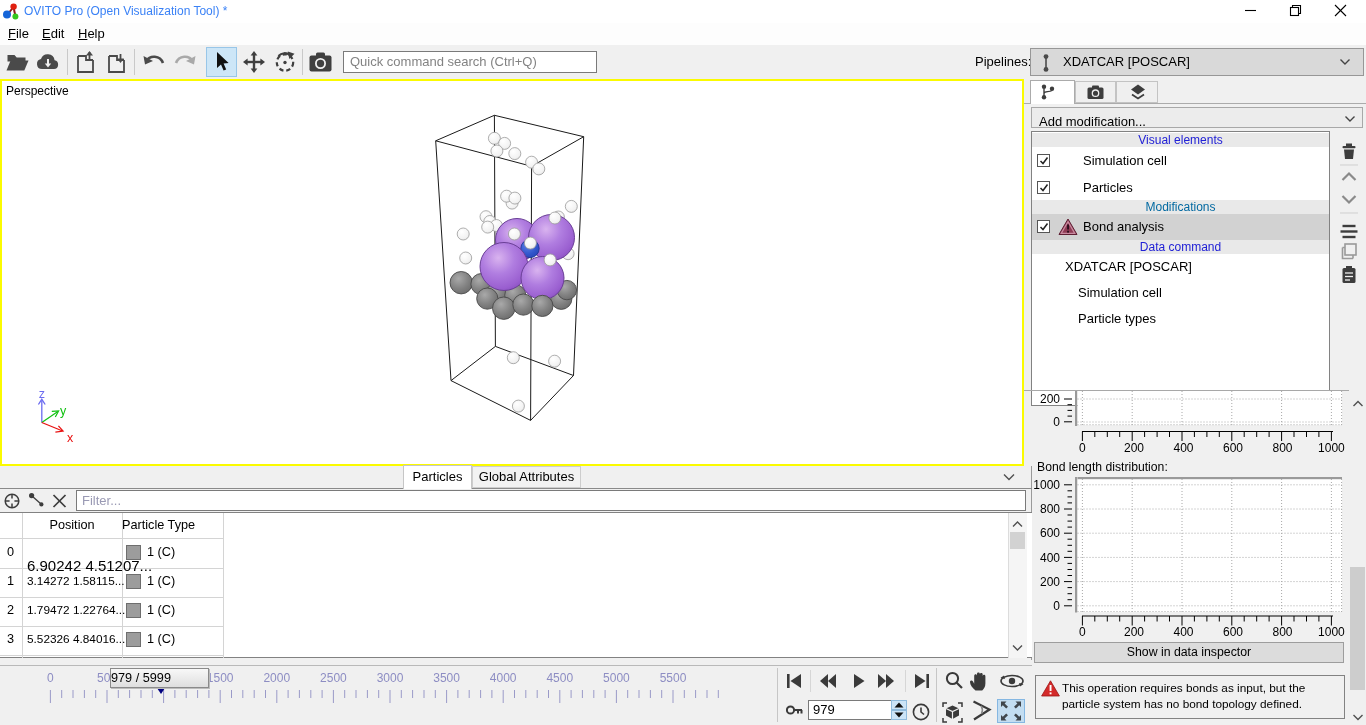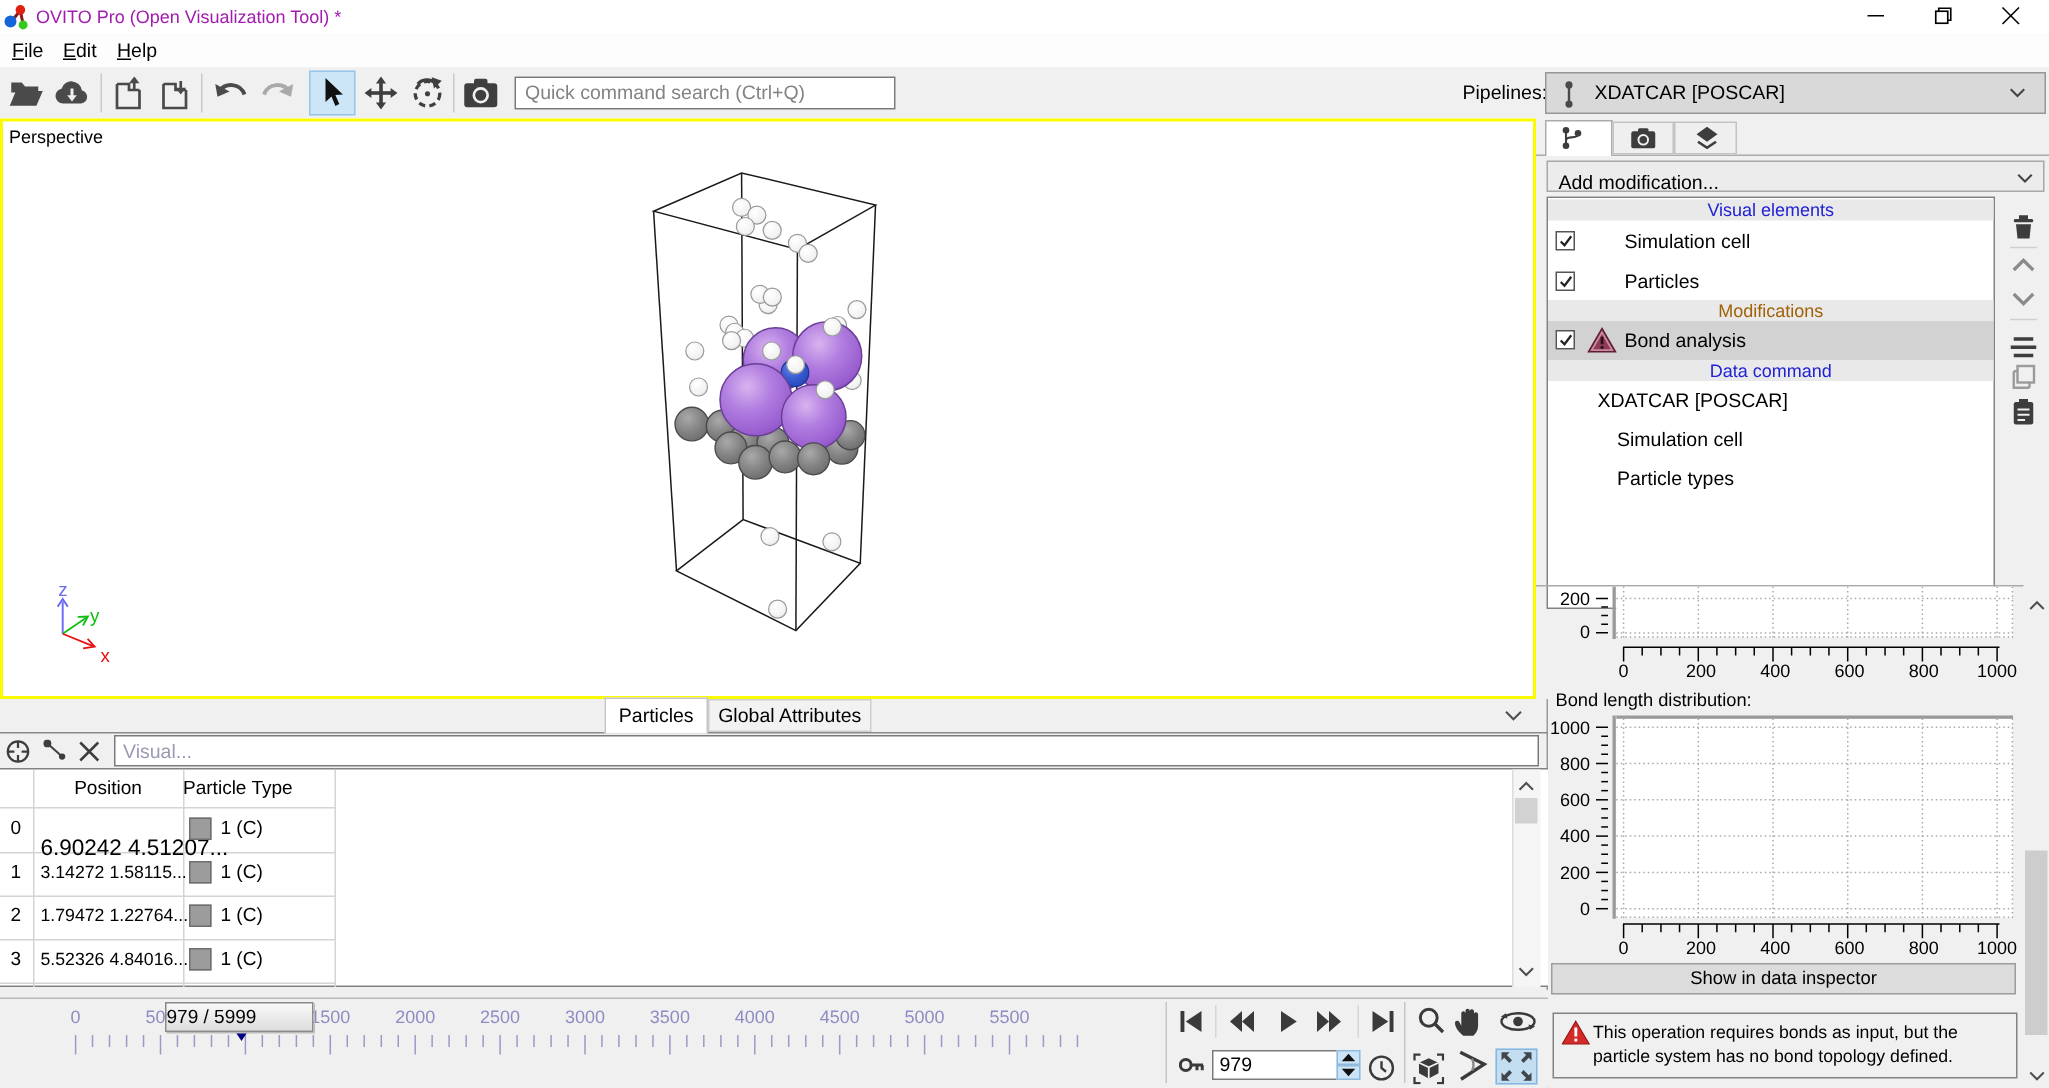--- a/index.html
+++ b/index.html
@@ -12,21 +12,21 @@
 <body>
 
 <div class="abs" style="left:0;top:0;width:1366px;height:23px;background:#ffffff">
   <svg class="abs" style="left:2px;top:2px" width="18" height="18" viewBox="0 0 18 18">
     <line x1="11.5" y1="5" x2="5.5" y2="12.5" stroke="#8b1a1a" stroke-width="2"></line>
     <line x1="11.5" y1="5" x2="13.5" y2="14.5" stroke="#8b1a1a" stroke-width="2"></line>
     <circle cx="11.6" cy="4.6" r="3.2" fill="#e02010"></circle>
     <circle cx="5" cy="12.4" r="4" fill="#1565d8"></circle>
     <circle cx="13.4" cy="14.6" r="3" fill="#35c81e"></circle>
   </svg>
-  <div class="abs txt" style="left:24px;top:0;height:23px;line-height:23px;font-size:12px;color:#a21caf">OVITO Pro (Open Visualization Tool) *</div>
+  <div class="abs txt" style="left:24px;top:0;height:23px;line-height:23px;font-size:12px;color:#3b82f6">OVITO Pro (Open Visualization Tool) *</div>
   <svg class="abs" style="left:1238px;top:0" width="120" height="23" viewBox="0 0 120 23">
     <line x1="7" y1="10.5" x2="18" y2="10.5" stroke="#000" stroke-width="1.1"></line>
     <rect x="52.5" y="7.5" width="8" height="8" fill="none" stroke="#000" stroke-width="1.1"></rect>
     <path d="M54.5 7.5 V5.5 H62.5 V13.5 H60.5" fill="none" stroke="#000" stroke-width="1.1"></path>
     <line x1="97" y1="5" x2="108" y2="16" stroke="#000" stroke-width="1.1"></line>
     <line x1="108" y1="5" x2="97" y2="16" stroke="#000" stroke-width="1.1"></line>
   </svg>
 </div>
 
 <div class="abs" style="left:0;top:23px;width:1366px;height:22px;background:#fdfdfd;font-size:13px">
@@ -269,21 +269,21 @@
   <div class="abs" style="left:5px;top:22px;width:13px;height:13px;background:#fff;border:1px solid #555"></div>
   <svg class="abs" style="left:7px;top:24px" width="10" height="10" viewBox="0 0 10 10">
       <path d="M1.5 5 L4 7.5 L8.5 1.5" fill="none" stroke="#222" stroke-width="1.5"></path>
     </svg>
   <div class="abs txt" style="left:51px;top:22px;line-height:14px">Simulation cell</div>
   <div class="abs" style="left:5px;top:49px;width:13px;height:13px;background:#fff;border:1px solid #555"></div>
   <svg class="abs" style="left:7px;top:51px" width="10" height="10" viewBox="0 0 10 10">
       <path d="M1.5 5 L4 7.5 L8.5 1.5" fill="none" stroke="#222" stroke-width="1.5"></path>
     </svg>
   <div class="abs txt" style="left:51px;top:49px;line-height:14px">Particles</div>
-  <div class="abs" style="left:0;top:68px;width:297px;height:14px;background:#e9e9e9;text-align:center;font-size:12px;line-height:14px;color:#a16207">Modifications</div>
+  <div class="abs" style="left:0;top:68px;width:297px;height:14px;background:#e9e9e9;text-align:center;font-size:12px;line-height:14px;color:#0369a1">Modifications</div>
   <div class="abs" style="left:0;top:82px;width:297px;height:26px;background:#d2d2d2"></div>
   <div class="abs" style="left:5px;top:88px;width:13px;height:13px;background:#fff;border:1px solid #555"></div>
   <svg class="abs" style="left:7px;top:90px" width="10" height="10" viewBox="0 0 10 10">
       <path d="M1.5 5 L4 7.5 L8.5 1.5" fill="none" stroke="#222" stroke-width="1.5"></path>
     </svg>
   <svg class="abs" style="left:26px;top:86px" width="20" height="18" viewBox="0 0 20 18">
     <path d="M10 1 L19 16.5 H1 z" fill="#8e3b55" stroke="#5e1f33" stroke-width="1"></path>
     <path d="M10 3.6 L16.8 15.4 H3.2 z" fill="none" stroke="#c98ba0" stroke-width="1.2"></path>
     <rect x="9.1" y="6.5" width="1.9" height="5" fill="#2e0f1d"></rect>
     <rect x="9.1" y="12.7" width="1.9" height="1.9" fill="#2e0f1d"></rect>
@@ -515,21 +515,21 @@
   <line x1="4" y1="3" x2="13" y2="11" stroke="#3d3d3d" stroke-width="1.3"></line>
   <circle cx="3.6" cy="2.6" r="2.6" fill="#3d3d3d"></circle>
   <circle cx="13.4" cy="11.4" r="2.1" fill="#3d3d3d"></circle>
 </svg>
 <svg class="abs" style="left:52px;top:494px" width="15" height="14" viewBox="0 0 15 14">
   <line x1="1.5" y1="1" x2="13.5" y2="13" stroke="#3d3d3d" stroke-width="1.7"></line>
   <line x1="13.5" y1="1" x2="1.5" y2="13" stroke="#3d3d3d" stroke-width="1.7"></line>
 </svg>
 
 <div class="abs" style="left:76px;top:490px;width:950px;height:21px;background:#fff;border:1px solid #7a7a7a">
-  <div class="abs txt" style="left:5px;top:0;height:19px;line-height:19px;font-size:13px;color:#9a9ab4">Visual...</div>
+  <div class="abs txt" style="left:5px;top:0;height:19px;line-height:19px;font-size:13px;color:#9a9ab4">Filter...</div>
 </div>
 
 <div class="abs" style="left:0;top:512px;width:1032px;height:146px;background:#fff;border-top:1px solid #828282;border-bottom:1px solid #828282">
   <div class="abs" style="left:22px;top:0;width:1px;height:145px;background:#d4d4d4"></div>
   <div class="abs" style="left:122px;top:0;width:1px;height:145px;background:#d4d4d4"></div>
   <div class="abs" style="left:223px;top:0;width:1px;height:145px;background:#d4d4d4"></div>
   <div class="abs" style="left:0;top:25px;width:223px;height:1px;background:#d4d4d4"></div>
   <div class="abs" style="left:0;top:54.5px;width:223px;height:1px;background:#d4d4d4"></div>
   <div class="abs" style="left:0;top:83.5px;width:223px;height:1px;background:#d4d4d4"></div>
   <div class="abs" style="left:0;top:112.5px;width:223px;height:1px;background:#d4d4d4"></div>

